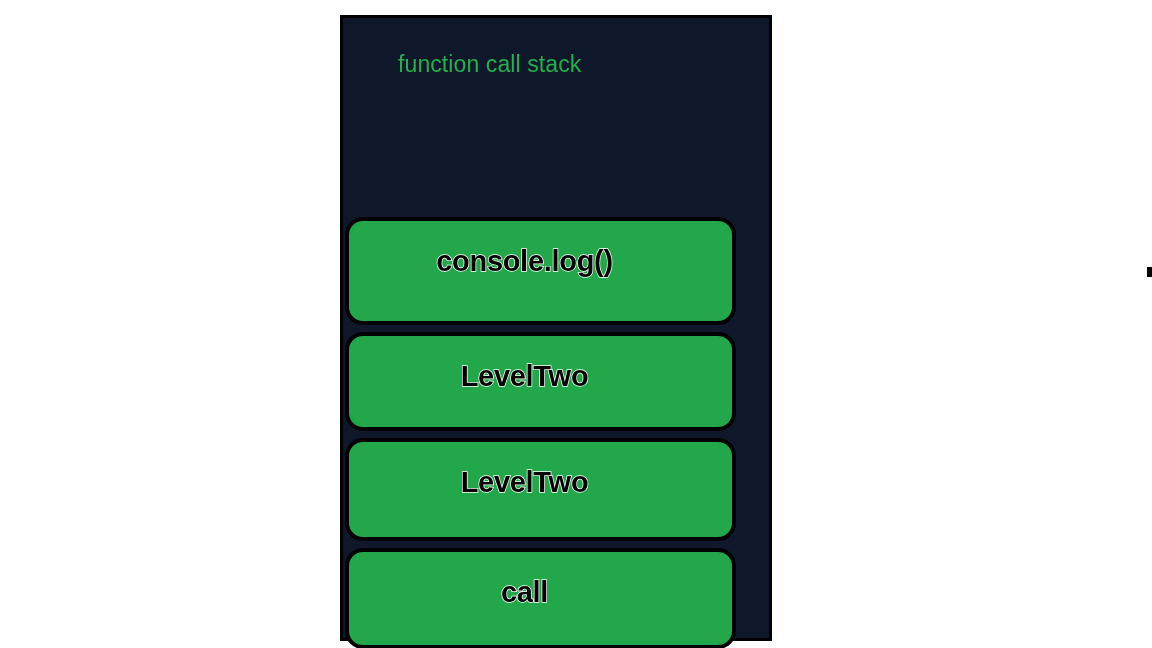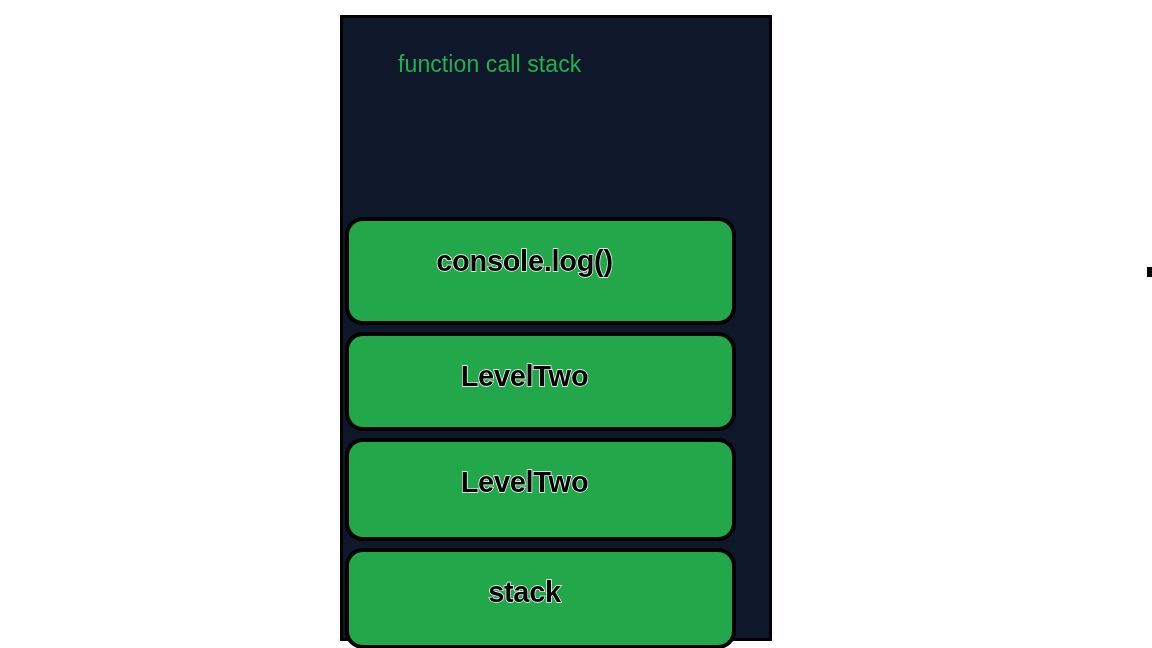--- a/index.html
+++ b/index.html
@@ -106,19 +106,19 @@
 
     <div class="stack-frame-box box-1">
       <div class="stack-frame-label">LevelTwo</div>
     </div>
 
     <div class="stack-frame-box box-2">
       <div class="stack-frame-label">LevelTwo</div>
     </div>
 
     <div class="stack-frame-box box-3">
-      <div class="stack-frame-label">stack</div>
+      <div class="stack-frame-label">call</div>
     </div>
 
   </div>
 </div>
 
 <div id="edge-artifact"></div>
 
 </body></html>

